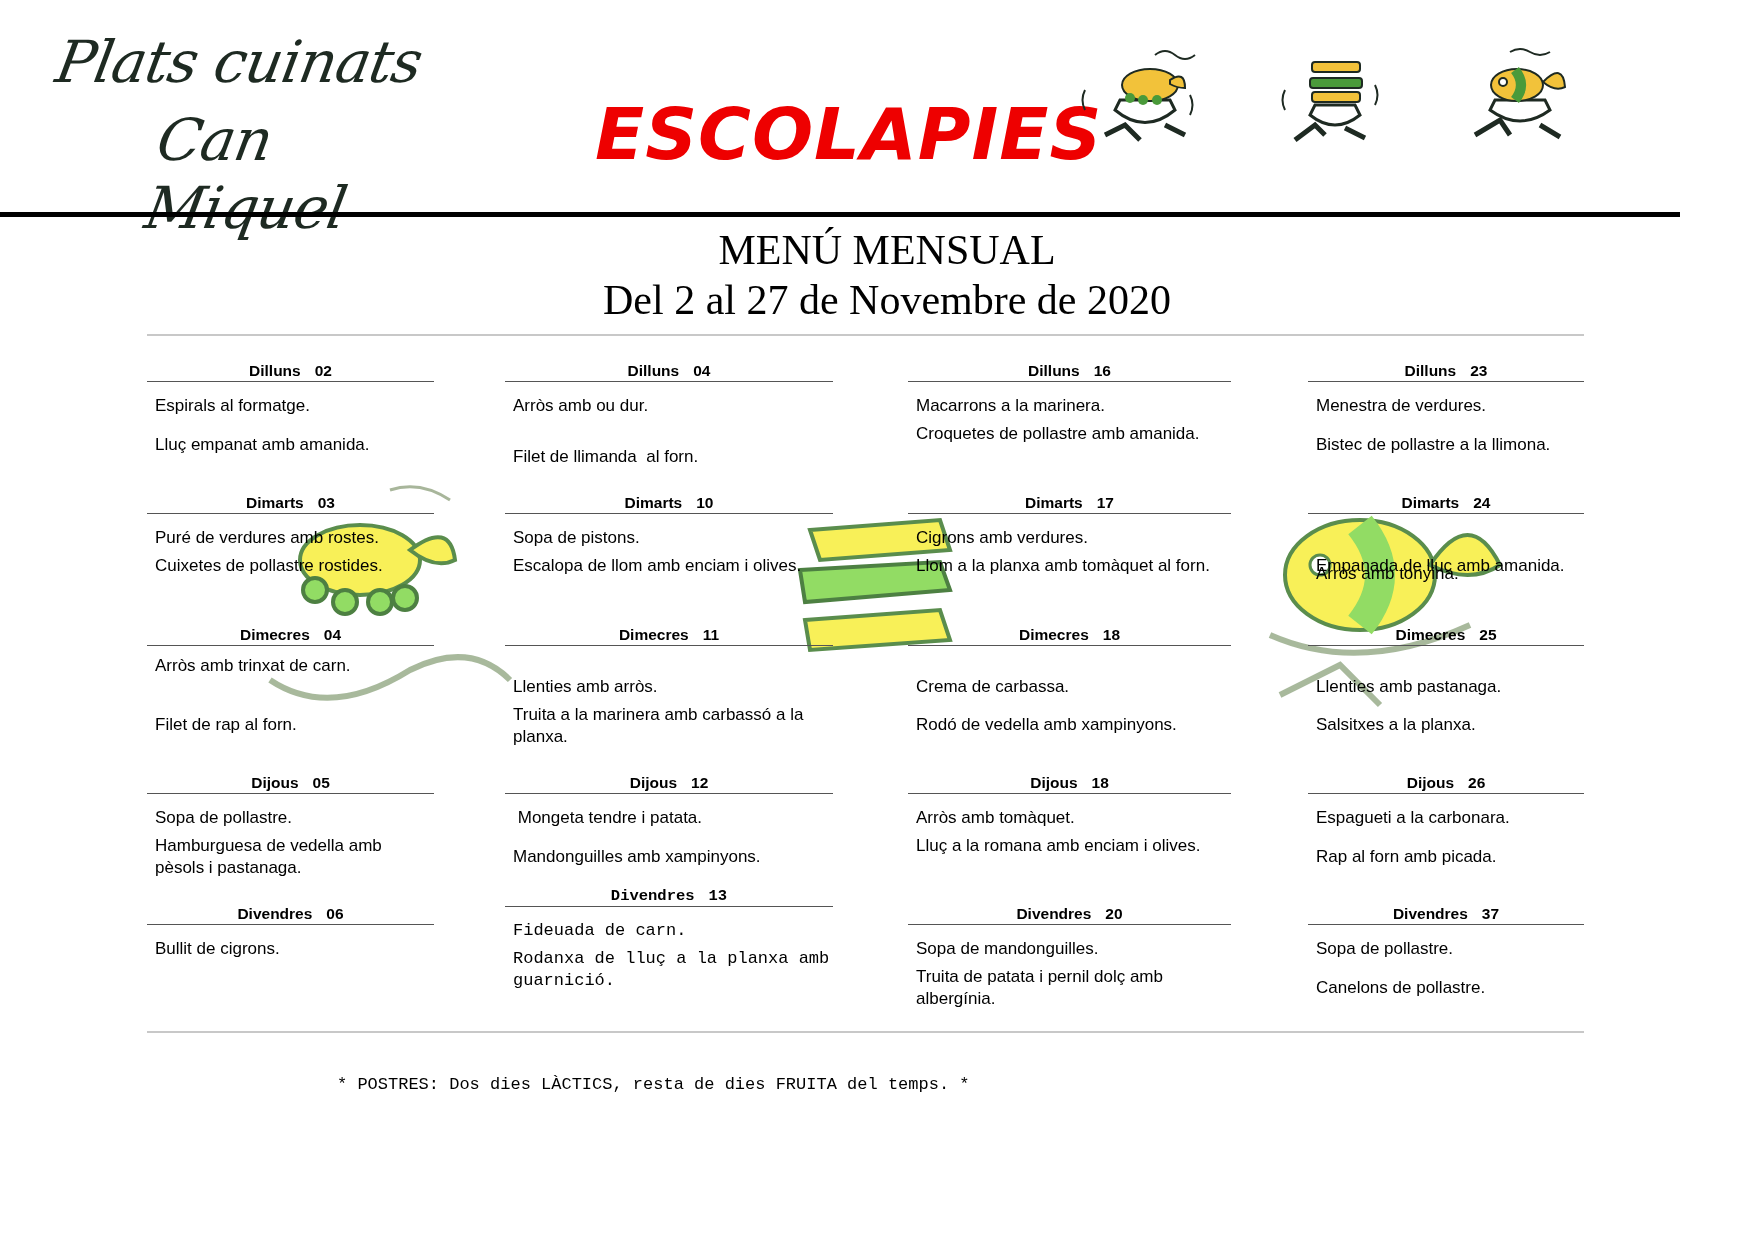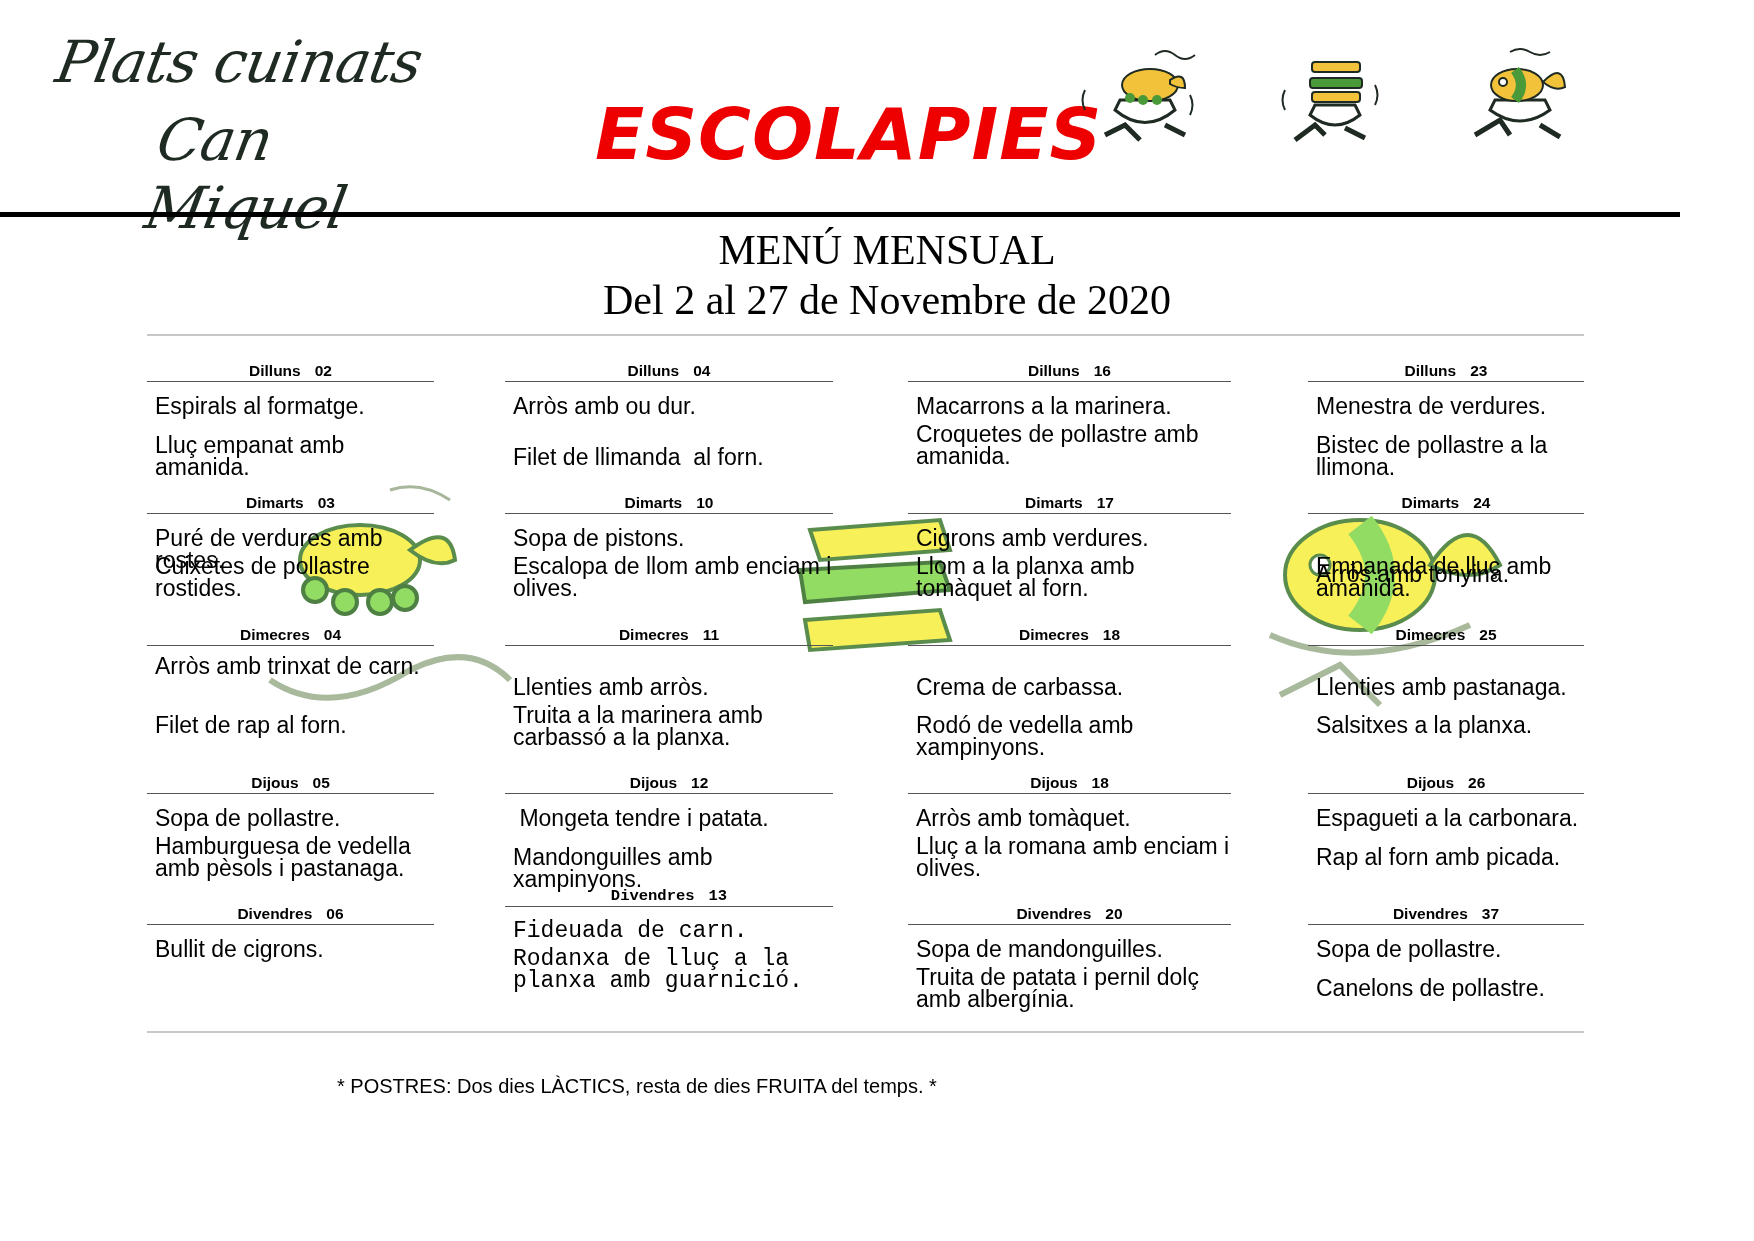--- a/index.html
+++ b/index.html
@@ -13,22 +13,22 @@
   .black-rule { left:0; top:212px; width:1680px; height:5px; background:#000; }
   .title { left:0; width:1774px; text-align:center; font-family:"Liberation Serif", serif; }
   .title.t1 { top:226px; font-size:42px; }
   .title.t2 { top:276px; font-size:42px; }
   .gray-rule { left:147px; top:334px; width:1437px; height:2px; background:#c8c8c8; }
   .bottom-rule { left:147px; top:1031px; width:1437px; height:2px; background:#c8c8c8; }
   .day { position:absolute; }
   .day-head { font-weight:bold; font-size:15.5px; text-align:center; height:18px; line-height:18px; border-bottom:1.5px solid #555; padding-bottom:1px; }
   .day-head span { display:inline-block; }
   .day-head .num { margin-left:14px; }
-  .dish { font-size:23px; line-height:22px; padding-left:8px; position:absolute; left:0; right:0; }
-  .footnote { left:337px; top:1075px; font-size:20px; }
+  .dish { font-size:17px; line-height:22px; padding-left:8px; position:absolute; left:0; right:0; }
+  .footnote { left:337px; top:1075px; font-size:17px;font-family:Liberation Mono, monospace; }
   .watermark { position:absolute; opacity:0.85; pointer-events:none; }
 </style>
 </head>
 <body>
 
 <div class="abs logo">
   <div class="l1">Plats cuinats</div>
   <div class="l2">Can Miquel</div>
 </div>
 

